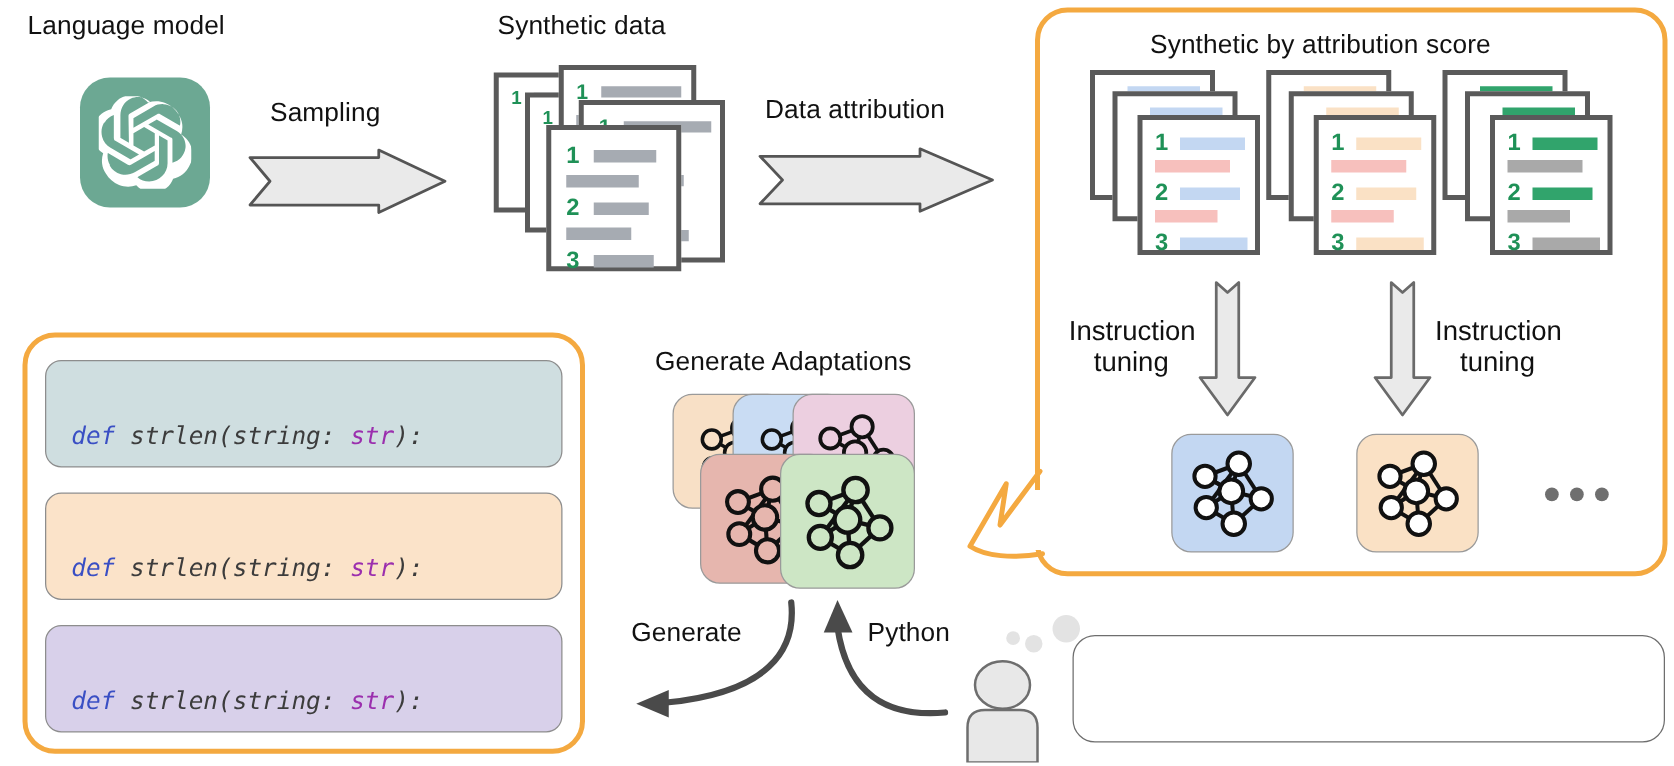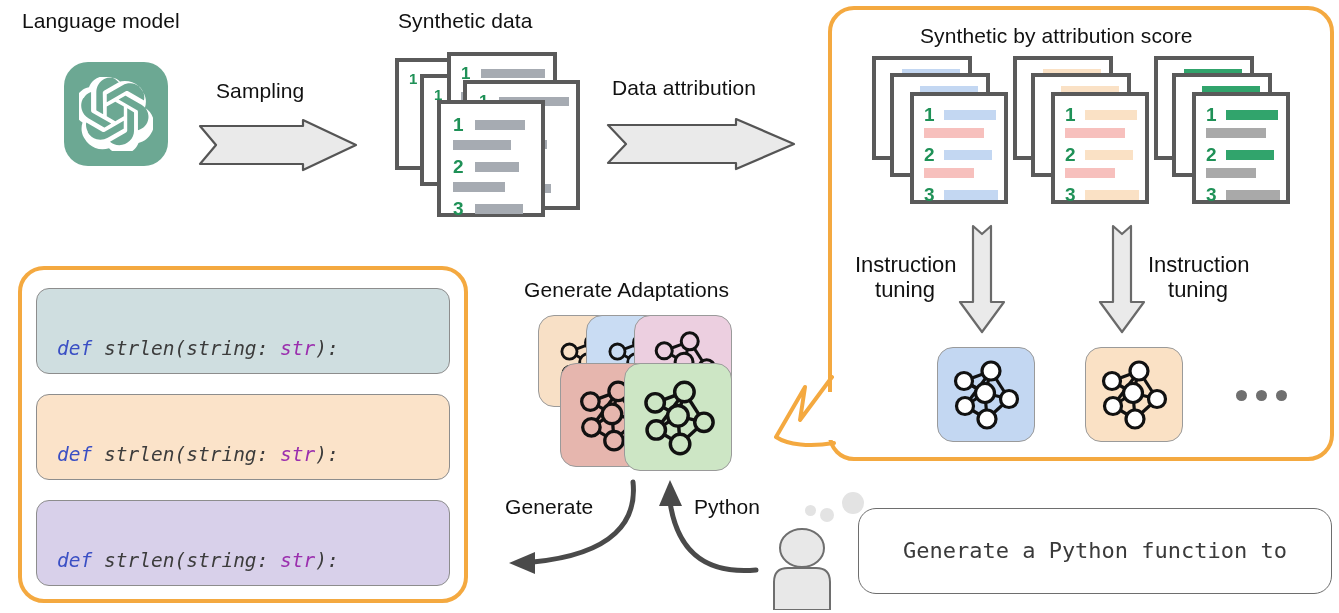--- a/index.html
+++ b/index.html
@@ -403,14 +403,13 @@
   <div style="position:absolute;left:58px;top:26px;width:14px;height:14px;border-radius:50%;background:#e3e3e3;"></div>
   <div style="position:absolute;left:80px;top:10px;width:22px;height:22px;border-radius:50%;background:#e3e3e3;"></div>
   <div style="position:absolute;left:43px;top:23px;width:11px;height:11px;border-radius:50%;background:#e3e3e3;"></div>
   <svg width="100" height="128" viewBox="0 0 100 128" style="position:absolute;left:0;top:0;">
     <ellipse cx="40" cy="66" rx="22" ry="19" fill="#e8e8e8" stroke="#6e6e6e" stroke-width="2"></ellipse>
     <path d="M12,128 L12,100 Q12,86 26,86 L54,86 Q68,86 68,100 L68,128 Z" fill="#e8e8e8" stroke="#6e6e6e" stroke-width="2"></path>
   </svg>
 </div>
 
 <div class="abs prompt" style="left:858px;top:508px;width:474px;height:86px;">
-  <div>Generate a Python function to</div>
 </div>
 
 </body></html>

